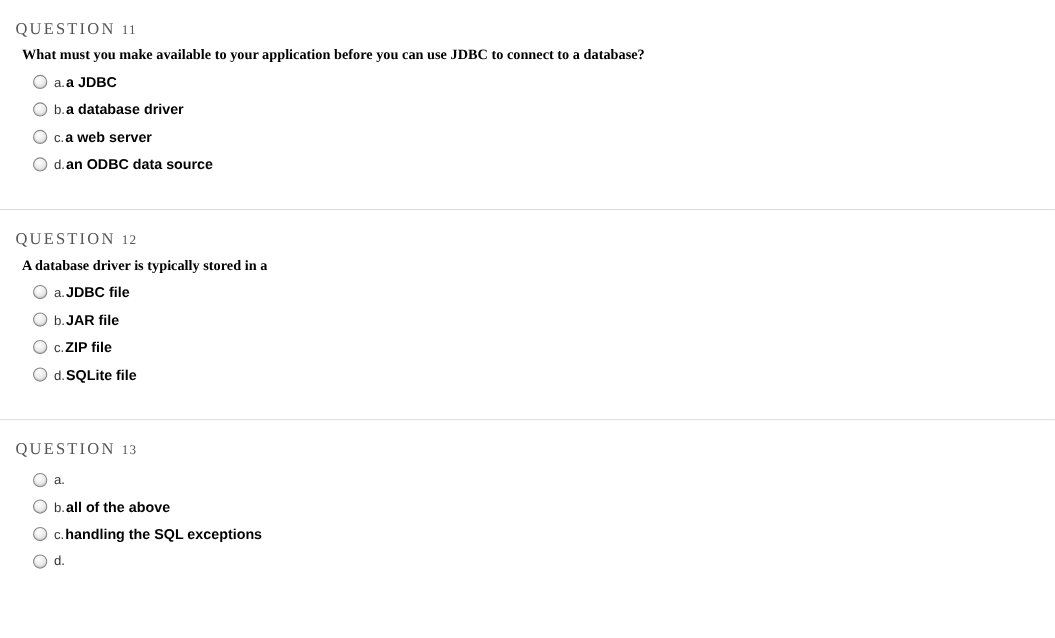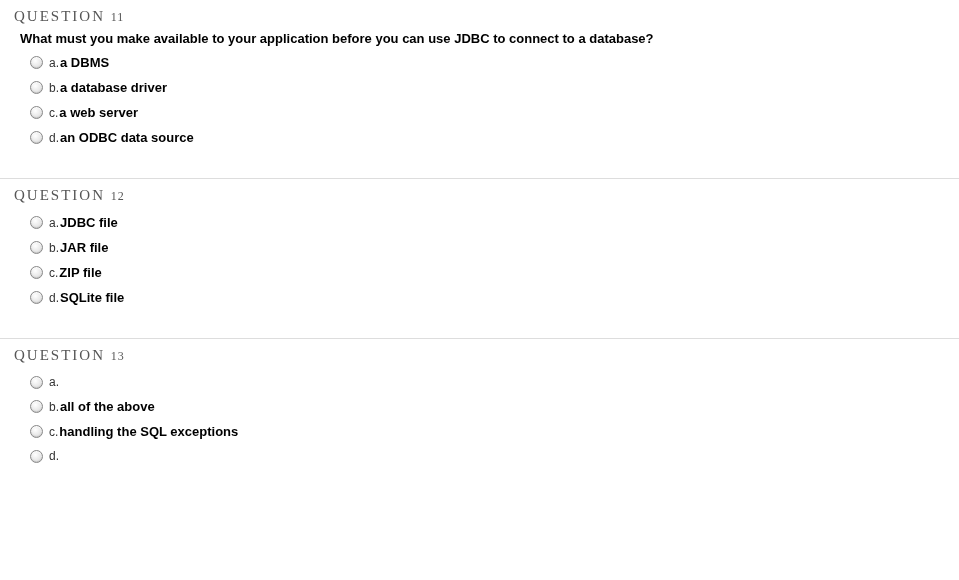--- a/index.html
+++ b/index.html
@@ -10,39 +10,40 @@
     body {
       font-family: Arial, Helvetica, sans-serif;
       font-size: 13px;
       color: #000;
       background: #fff;
       width: 959px;
       height: 580px;
       overflow: hidden;
     }
     .question-block {
-      padding: 8px 14px 28px 14px;
+      padding: 19px 14px 28px 14px;
     }
     .question-header {
       font-family: Georgia, 'Times New Roman', serif;
       color: #565656;
       font-size: 15px;
       letter-spacing: 2px;
       margin-bottom: 6px;
     }
     .question-header .qnum {
       font-size: 12px;
       letter-spacing: 1px;
     }
     .question-text {
       font-weight: bold;
       font-size: 13px;
       color: #000;
       margin-left: 6px;
       margin-bottom: 4px;
+      font-family: Liberation Serif, serif;
     }
     .options {
       margin-left: 16px;
     }
     .option-row {
       display: flex;
       align-items: center;
       padding: 5px 0;
     }
     .radio-icon {
@@ -77,21 +78,21 @@
 <div class="question-block">
   <div class="question-header">
     <span>QUESTION</span>
     <span class="qnum">11</span>
   </div>
   <div class="question-text">What must you make available to your application before you can use JDBC to connect to a database?</div>
   <div class="options">
     <div class="option-row">
       <span class="radio-icon"></span>
       <span class="option-letter">a.</span>
-      <span class="option-text">a DBMS</span>
+      <span class="option-text">a JDBC</span>
     </div>
     <div class="option-row">
       <span class="radio-icon"></span>
       <span class="option-letter">b.</span>
       <span class="option-text">a database driver</span>
     </div>
     <div class="option-row">
       <span class="radio-icon"></span>
       <span class="option-letter">c.</span>
       <span class="option-text">a web server</span>
@@ -104,20 +105,21 @@
   </div>
 </div>
 
 <hr class="divider">
 
 <div class="question-block">
   <div class="question-header">
     <span>QUESTION</span>
     <span class="qnum">12</span>
   </div>
+  <div class="question-text">A database driver is typically stored in a</div>
   <div class="options">
     <div class="option-row">
       <span class="radio-icon"></span>
       <span class="option-letter">a.</span>
       <span class="option-text">JDBC file</span>
     </div>
     <div class="option-row">
       <span class="radio-icon"></span>
       <span class="option-letter">b.</span>
       <span class="option-text">JAR file</span>

